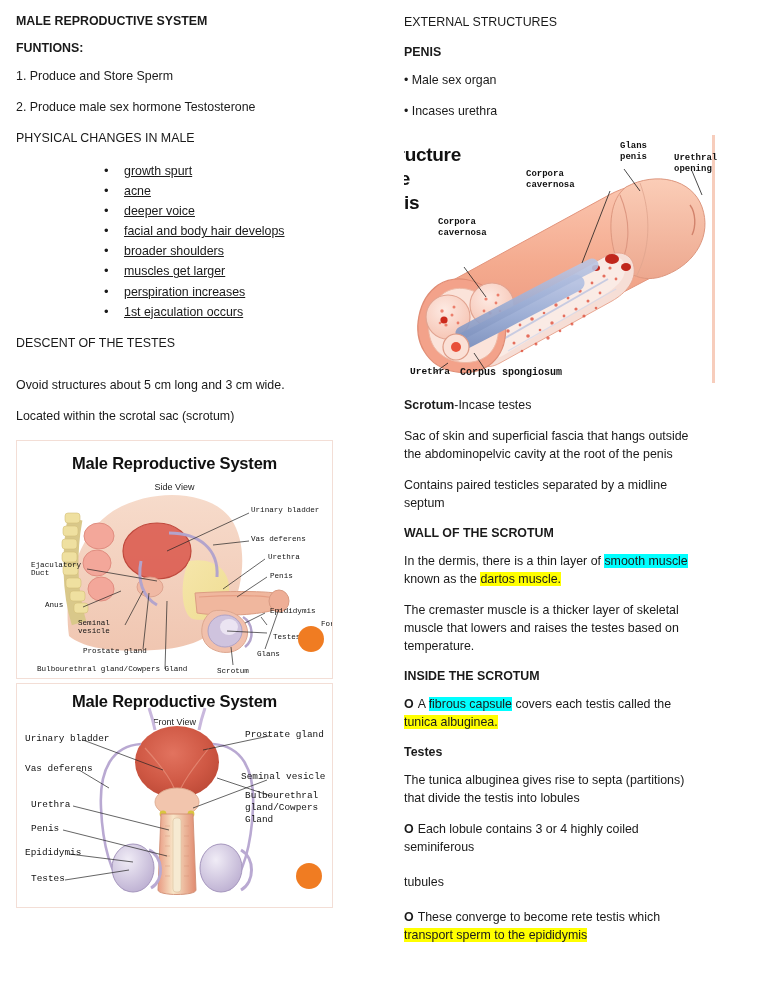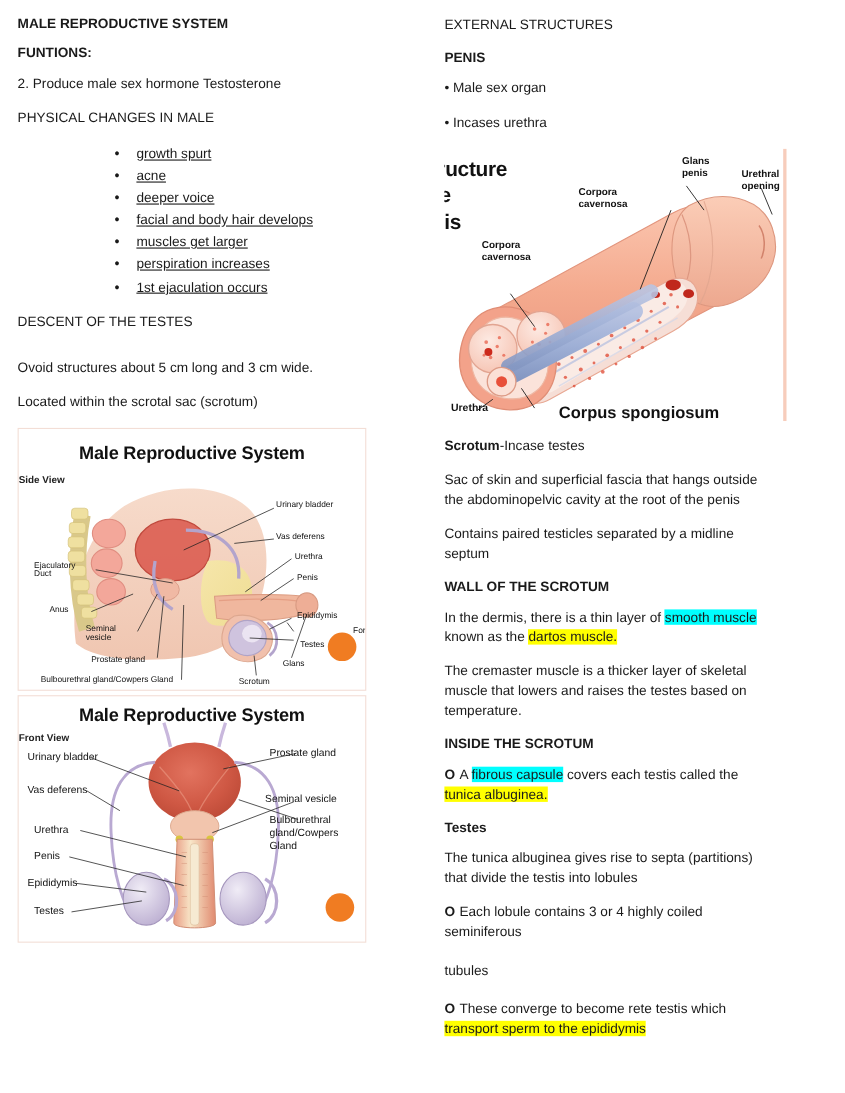--- a/index.html
+++ b/index.html
@@ -78,26 +78,27 @@
     position: absolute;
     width: 100%;
     text-align: center;
     font-family: "Liberation Sans", sans-serif;
     font-weight: bold;
     color: #111;
   }
   .figsub {
     position: absolute;
     width: 100%;
-    font-weight: bold;
+    text-align: center;
+    font-weight: normal;
     color: #222;
   }
   .lbl {
     position: absolute;
-    font-family: Liberation Sans, sans-serif;
+    font-family: Liberation Mono, monospace;
     font-size: 7.6px;
     color: #111;
     white-space: nowrap;
     line-height: 1.15;
   }
   .watermark {
     position: absolute;
     width: 26px; height: 26px;
     border-radius: 50%;
     background: #f07c22;
@@ -106,28 +107,30 @@
 </head>
 <body>
 
 <div class="page">
   <div class="columns">
 
     <div class="col-left">
 
       <p class="hdr">MALE REPRODUCTIVE SYSTEM</p>
       <p class="hdr">FUNTIONS:</p>
+      <p class="t">1. Produce and Store Sperm</p>
       <p class="t">2. Produce male sex hormone Testosterone</p>
       <p class="t">PHYSICAL CHANGES IN MALE</p>
 
       <ul class="bullets">
         <li>growth spurt</li>
         <li>acne</li>
         <li>deeper voice</li>
         <li>facial and body  hair develops</li>
+        <li>broader shoulders</li>
         <li>muscles get larger</li>
         <li>perspiration  increases</li>
         <li>1st ejaculation occurs</li>
       </ul>
 
       <p class="t" style="margin-bottom:24px">DESCENT OF THE TESTES</p>
       <p class="t">Ovoid structures about 5 cm long and 3 cm wide.</p>
       <p class="t" style="margin-bottom:14px">Located within the scrotal sac  (scrotum)</p>
 
       <div class="fig" style="width:317px;height:239px;margin-left:0;">
@@ -458,21 +461,21 @@
 
           <div class="lbl" style="left:216px;top:6px;font-size:9px;font-weight:bold;white-space:pre;line-height:1.2;">Glans
 penis</div>
           <div class="lbl" style="left:270px;top:18px;font-size:9px;font-weight:bold;white-space:pre;line-height:1.2;">Urethral
 opening</div>
           <div class="lbl" style="left:122px;top:34px;font-size:9px;font-weight:bold;white-space:pre;line-height:1.2;">Corpora
 cavernosa</div>
           <div class="lbl" style="left:34px;top:82px;font-size:9px;font-weight:bold;white-space:pre;line-height:1.2;">Corpora
 cavernosa</div>
           <div class="lbl" style="left:6px;top:232px;font-size:9.5px;font-weight:bold;">Urethra</div>
-          <div class="lbl" style="left:56px;top:232px;font-size:15px;font-weight:bold;margin-left:48px;">Corpus spongiosum</div>
+          <div class="lbl" style="left:56px;top:232px;font-size:10px;font-weight:bold;">Corpus spongiosum</div>
         </div>
       </div>
 
       <p class="t">
         <span class="b">Scrotum</span><span>-Incase testes</span>
       </p>
 
       <p class="t">Sac of skin and superficial fascia that hangs outside the abdominopelvic cavity  at the root of the penis</p>
       <p class="t">Contains paired testicles separated by a midline septum</p>
       <p class="hdr">WALL OF THE SCROTUM</p>

